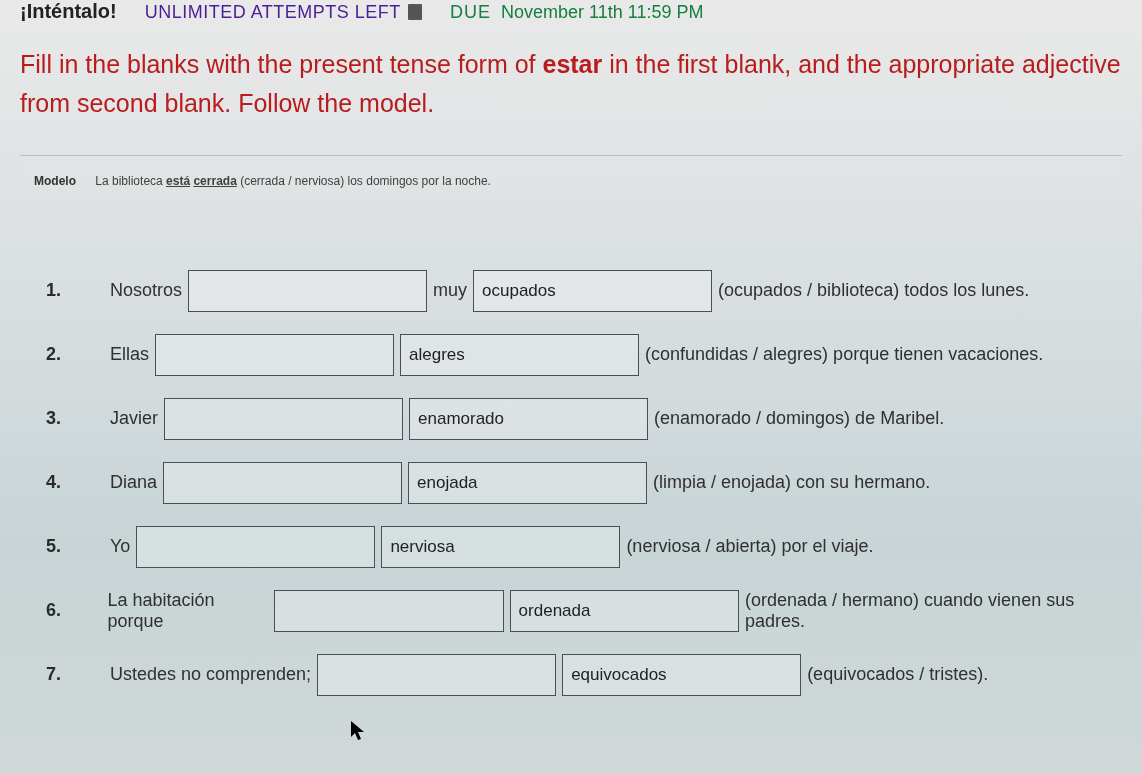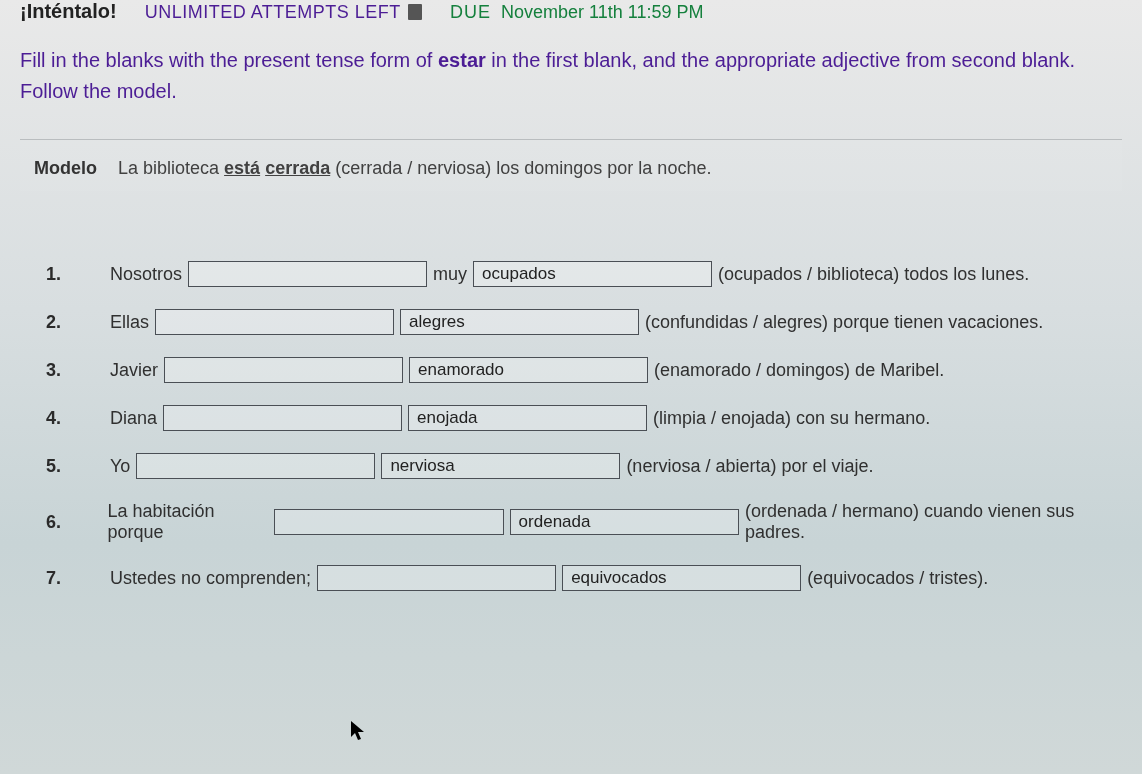--- a/index.html
+++ b/index.html
@@ -40,32 +40,32 @@
     border-radius: 1px;
     vertical-align: -2px;
     margin-left: 2px;
   }
   .due {
     font-size: 18px;
     color: #15803d;
   }
   .due-label { letter-spacing: 1px; }
   .instructions {
-    font-size: 20px;
-    color: #4c1d95;
+    font-size: 25px;
+    color: #b91c1c;
     margin-top: 22px;
     line-height: 1.55;
   }
   .instructions b { font-weight: 700; }
 
   .modelo-bar {
     margin-top: 32px;
     border-top: 1px solid #b9bdbf;
     padding: 18px 14px 12px 14px;
-    font-size: 18px;
+    font-size: 12px;
     color: #414141;
     background: rgba(255,255,255,0.04);
   }
   .modelo-label {
     font-weight: 700;
     margin-right: 16px;
     color: #333;
   }
   .underline { text-decoration: underline; font-weight: 600; }
 
@@ -84,21 +84,21 @@
   }
   .qnum {
     width: 58px;
     font-weight: 600;
     color: #2a2a2a;
   }
   .blank {
     display: inline-block;
     border: 1.5px solid #4a4f55;
     background: rgba(255,255,255,0.25);
-    height: 26px;
+    height: 42px;
     min-width: 120px;
     padding: 3px 8px;
     font-family: inherit;
     font-size: 17px;
     color: #222;
     outline: none;
   }
   .blank.short { min-width: 110px; }
   .blank.med { min-width: 130px; }
 

